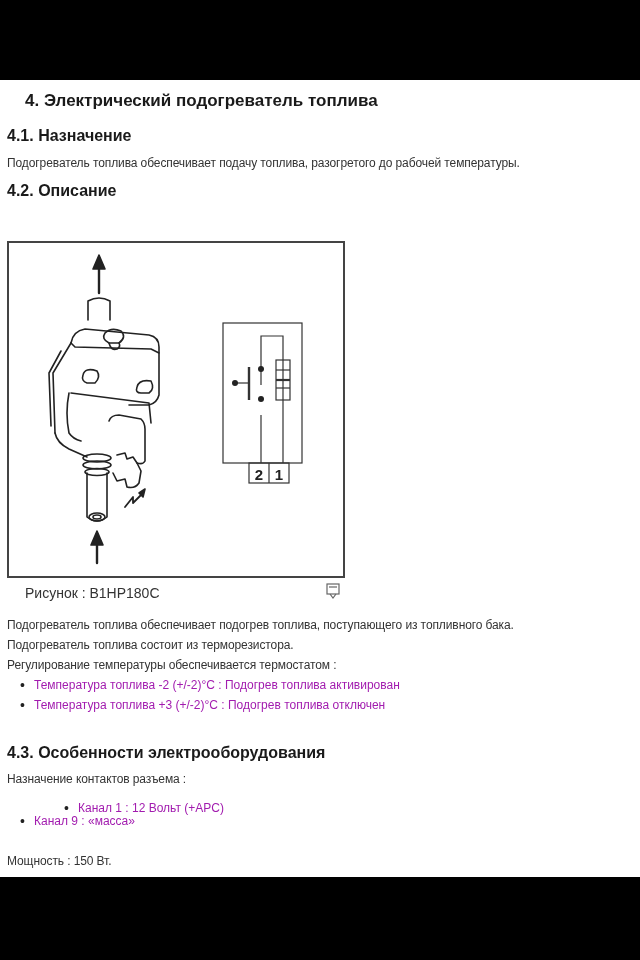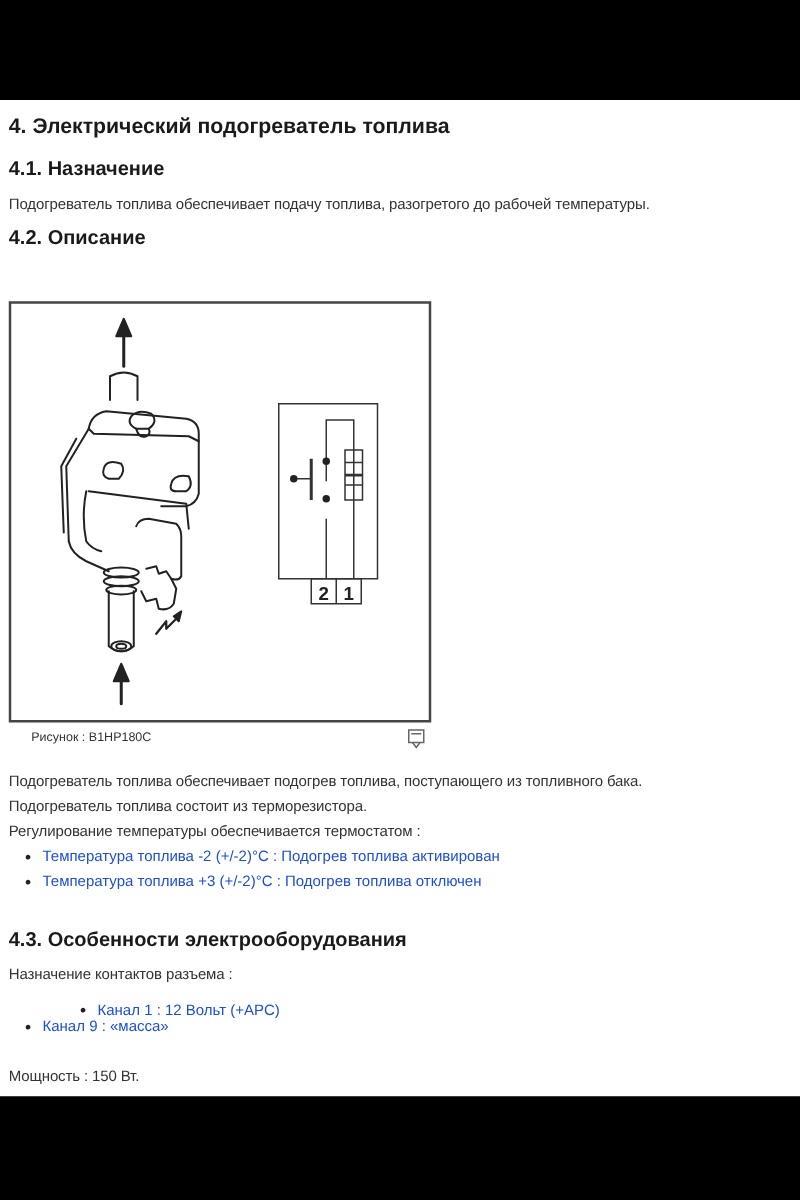--- a/index.html
+++ b/index.html
@@ -4,30 +4,30 @@
   <style>
     html, body { margin: 0; padding: 0; }
     body {
       width: 640px; height: 960px; background: #000; overflow: hidden;
       font-family: "Liberation Sans", sans-serif; color: #222;
     }
     .page {
       position: absolute; left: 0; top: 80px; width: 640px; height: 797px;
       background: #fff; overflow: hidden;
     }
-    .h1 { position: absolute; left: 7px; top: 11px; font-size: 17px; font-weight: bold; color: #1a1a1a; white-space: nowrap; }
+    .h1 { position: absolute; left: 25px; top: 11px; font-size: 17px; font-weight: bold; color: #1a1a1a; white-space: nowrap; }
     .h2 { position: absolute; left: 7px; font-size: 16px; font-weight: bold; color: #1a1a1a; white-space: nowrap; }
     .p { position: absolute; left: 7px; font-size: 12px; color: #333; white-space: nowrap; letter-spacing: -0.1px; }
-    .bullet { position: absolute; left: 34px; font-size: 12px; color: #1d4ed8; white-space: nowrap; }
+    .bullet { position: absolute; left: 34px; font-size: 12px; color: #a21caf; white-space: nowrap; }
     .bullet::before { content: "•"; position: absolute; left: -14px; top: -1px; font-size: 14px; color: #222; }
     .figure {
       position: absolute; left: 7px; top: 161px; width: 334px; height: 333px;
       border: 2px solid #444; background: #fff;
     }
-    .caption { position: absolute; left: 7px; top: 505px; font-size: 10px; color: #333; white-space: nowrap; padding-left: 18px; }
+    .caption { position: absolute; left: 7px; top: 505px; font-size: 14px; color: #333; white-space: nowrap; padding-left: 18px; }
     .fig-icon { position: absolute; left: 326px; top: 503px; width: 14px; height: 16px; }
   </style>
 </head>
 <body>
 
 <div class="page">
   <div class="h1">4. Электрический подогреватель топлива</div>
 
   <div class="h2" style="top:47px;">4.1. Назначение</div>
   <div class="p" style="top:76px;">Подогреватель топлива обеспечивает подачу топлива, разогретого до рабочей температуры.</div>

